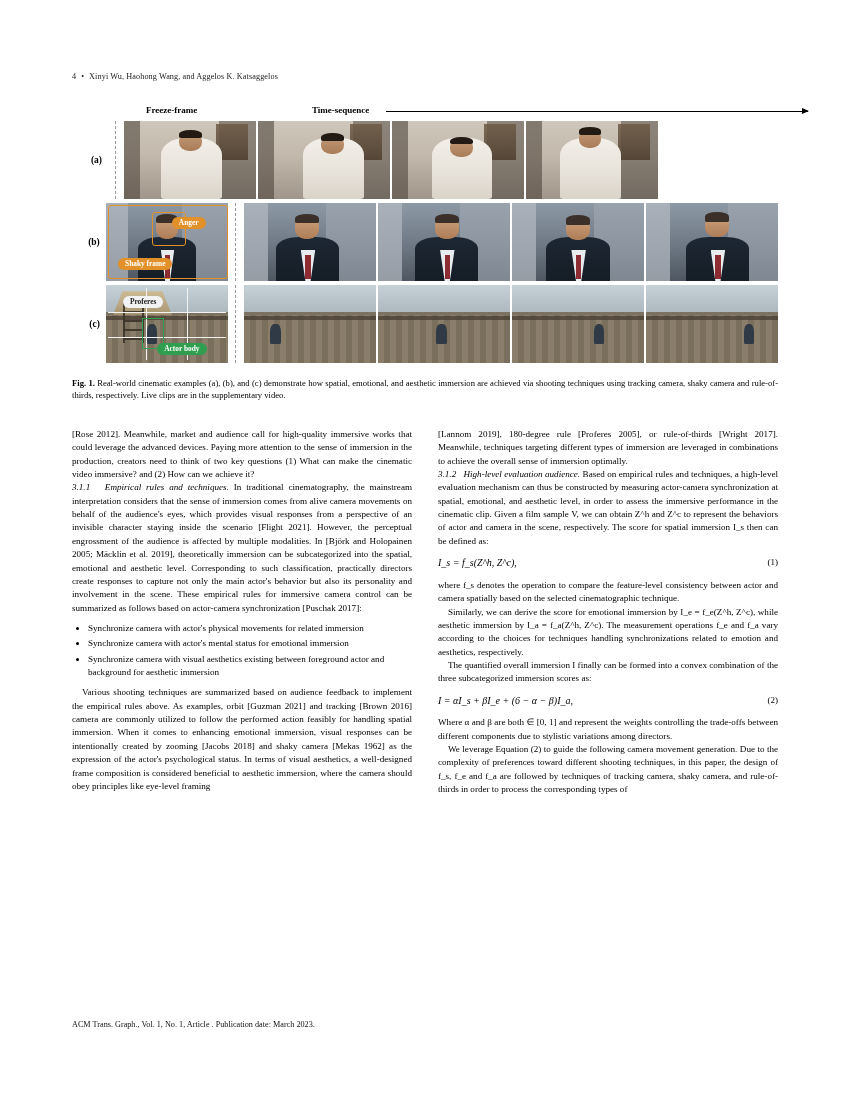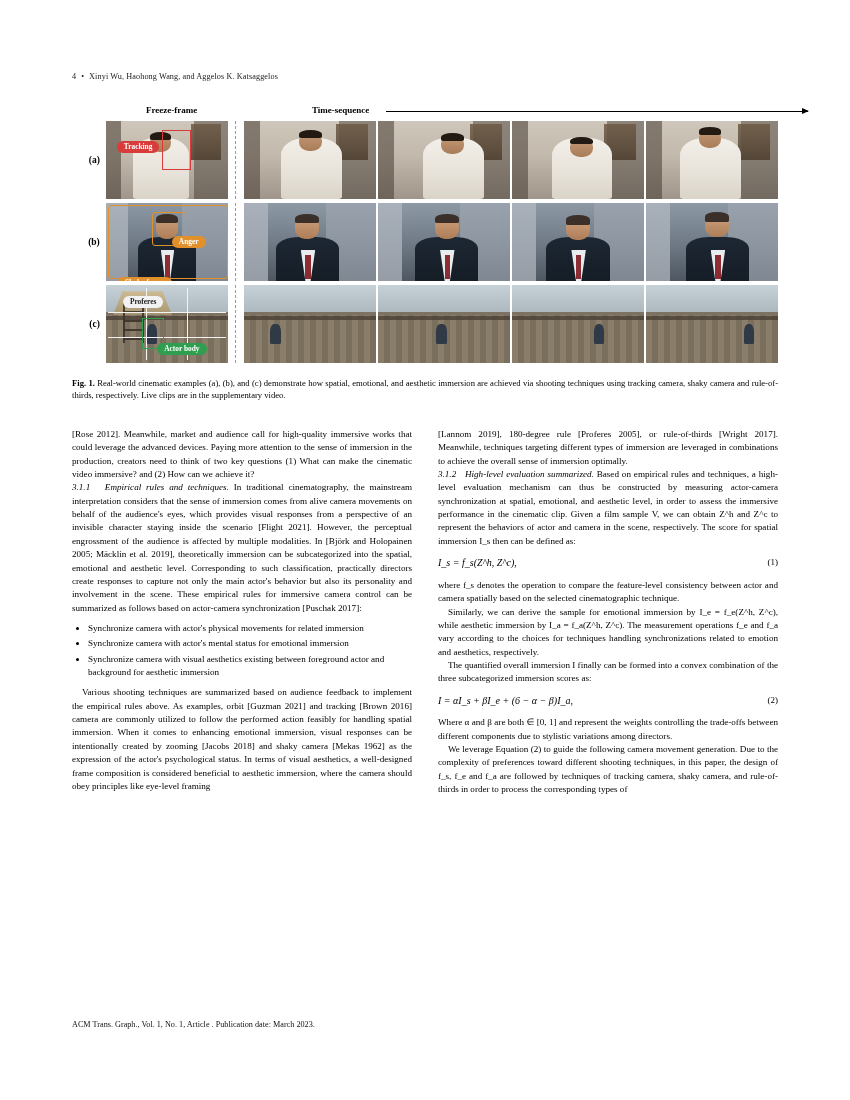--- a/index.html
+++ b/index.html
@@ -227,21 +227,21 @@
     position:absolute;
     font-size:7.4px;
     font-weight:bold;
     color:#fff;
     padding:2px 7px;
     border-radius:9px;
     white-space:nowrap;
     line-height:1.1;
   }
   .anno-red   { background:#d93b3b; }
-  .anno-orange{ background:#e2912a;margin-top:19px; }
+  .anno-orange{ background:#e2912a; }
   .anno-white { background:#f2f2f2; color:#222; }
   .anno-green { background:#2f9e4f; }
 
   .box-red {
     position:absolute;
     border:1.6px solid #d93b3b;
   }
   .box-orange {
     position:absolute;
     border:1.6px solid #e2912a;
@@ -335,30 +335,20 @@
         <span class="freeze">Freeze-frame</span>
         <span class="timeseq">Time-sequence</span>
         <span class="arrow"></span>
       </div>
 
       <div class="fig-rows">
 
         <div class="fig-row">
           <div class="row-label">(a)</div>
 
-          <div class="freeze-cell">
-            <div class="fr a-bg"></div>
-            <div class="a-wall"></div>
-            <div class="a-cab"></div>
-            <div class="a-person" style="left:22%;"></div>
-            <div class="a-head" style="left:36%; top:16%;"></div>
-            <div class="a-hair" style="left:36%; top:14%;"></div>
-            <div class="box-red" style="left:46%; top:12%; width:22%; height:48%;"></div>
-            <div class="anno anno-red" style="left:9%; top:26%;">Tracking</div>
-          </div>
 
           <div class="divider"></div>
 
           <div class="seq">
             <div class="seq-cell">
               <div class="fr a-bg"></div>
                 <div class="a-wall"></div>
                 <div class="a-cab"></div>
               <div class="a-person" style="left:28%;"></div>
               <div class="a-head" style="left:42%; top:14%;"></div>
@@ -530,31 +520,31 @@
         </ul>
 
         <p class="noind" style="text-indent:10px;">Various shooting techniques are summarized based on audience feedback to implement the empirical rules above. As examples, orbit [Guzman 2021] and tracking [Brown 2016] camera are commonly utilized to follow the performed action feasibly for handling spatial immersion. When it comes to enhancing emotional immersion, visual responses can be intentionally created by zooming [Jacobs 2018] and shaky camera [Mekas 1962] as the expression of the actor's psychological status. In terms of visual aesthetics, a well-designed frame composition is considered beneficial to aesthetic immersion, where the camera should obey principles like eye-level framing</p>
       </div>
 
       <div class="col">
         <p class="noind">[Lannom 2019], 180-degree rule [Proferes 2005], or rule-of-thirds [Wright 2017]. Meanwhile, techniques targeting different types of immersion are leveraged in combinations to achieve the overall sense of immersion optimally.</p>
 
         <p class="subhead noind">
           <span class="num">3.1.2</span>
-          &nbsp;&nbsp;<i>High-level evaluation summarized.</i>
+          &nbsp;&nbsp;<i>High-level evaluation audience.</i>
           <span>Based on empirical rules and techniques, a high-level evaluation mechanism can thus be constructed by measuring actor-camera synchronization at spatial, emotional, and aesthetic level, in order to assess the immersive performance in the cinematic clip. Given a film sample V, we can obtain Z^h and Z^c to represent the behaviors of actor and camera in the scene, respectively. The score for spatial immersion I_s then can be defined as:</span>
         </p>
 
         <div class="eq">
           <span>I_s = f_s(Z^h, Z^c),</span>
           <span class="tag">(1)</span>
         </div>
 
         <p class="noind">where f_s denotes the operation to compare the feature-level consistency between actor and camera spatially based on the selected cinematographic technique.</p>
-        <p>Similarly, we can derive the sample for emotional immersion by I_e = f_e(Z^h, Z^c), while aesthetic immersion by I_a = f_a(Z^h, Z^c). The measurement operations f_e and f_a vary according to the choices for techniques handling synchronizations related to emotion and aesthetics, respectively.</p>
+        <p>Similarly, we can derive the score for emotional immersion by I_e = f_e(Z^h, Z^c), while aesthetic immersion by I_a = f_a(Z^h, Z^c). The measurement operations f_e and f_a vary according to the choices for techniques handling synchronizations related to emotion and aesthetics, respectively.</p>
         <p>The quantified overall immersion I finally can be formed into a convex combination of the three subcategorized immersion scores as:</p>
 
         <div class="eq">
           <span>I = αI_s + βI_e + (6 − α − β)I_a,</span>
           <span class="tag">(2)</span>
         </div>
 
         <p class="noind">Where α and β are both ∈ [0, 1] and represent the weights controlling the trade-offs between different components due to stylistic variations among directors.</p>
         <p>We leverage Equation (2) to guide the following camera movement generation. Due to the complexity of preferences toward different shooting techniques, in this paper, the design of f_s, f_e and f_a are followed by techniques of tracking camera, shaky camera, and rule-of-thirds in order to process the corresponding types of</p>
       </div>

